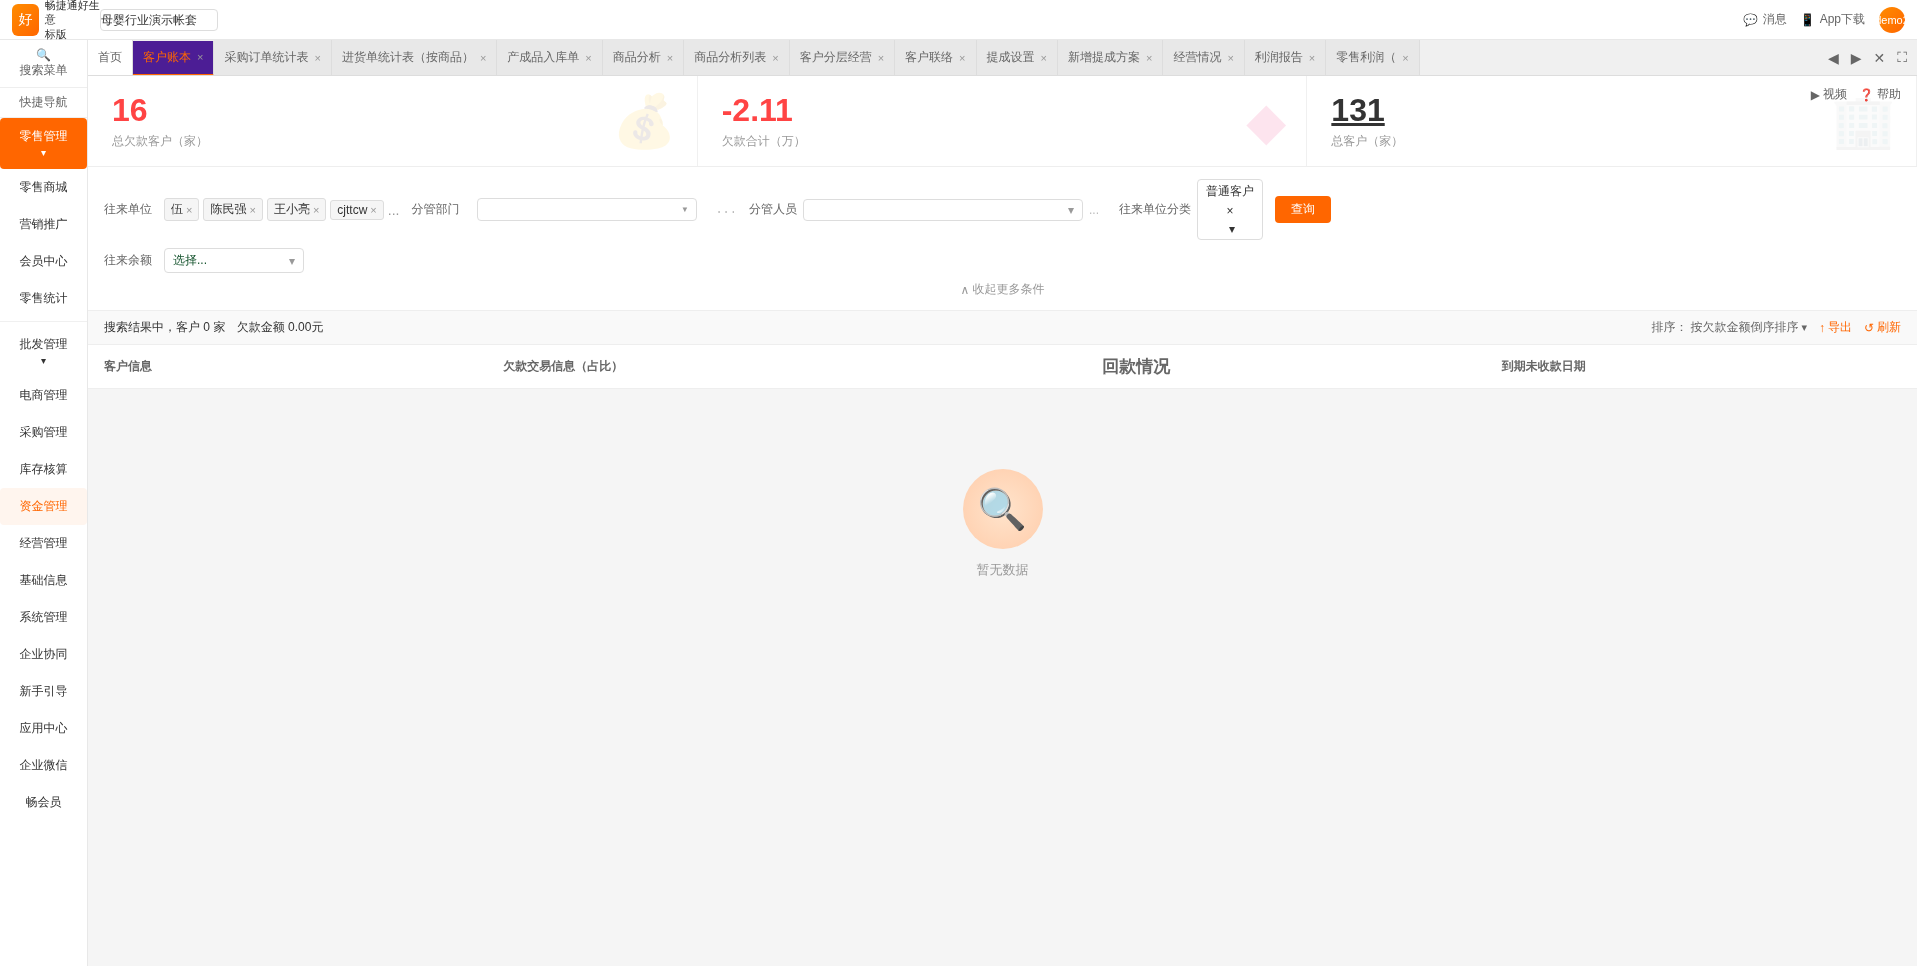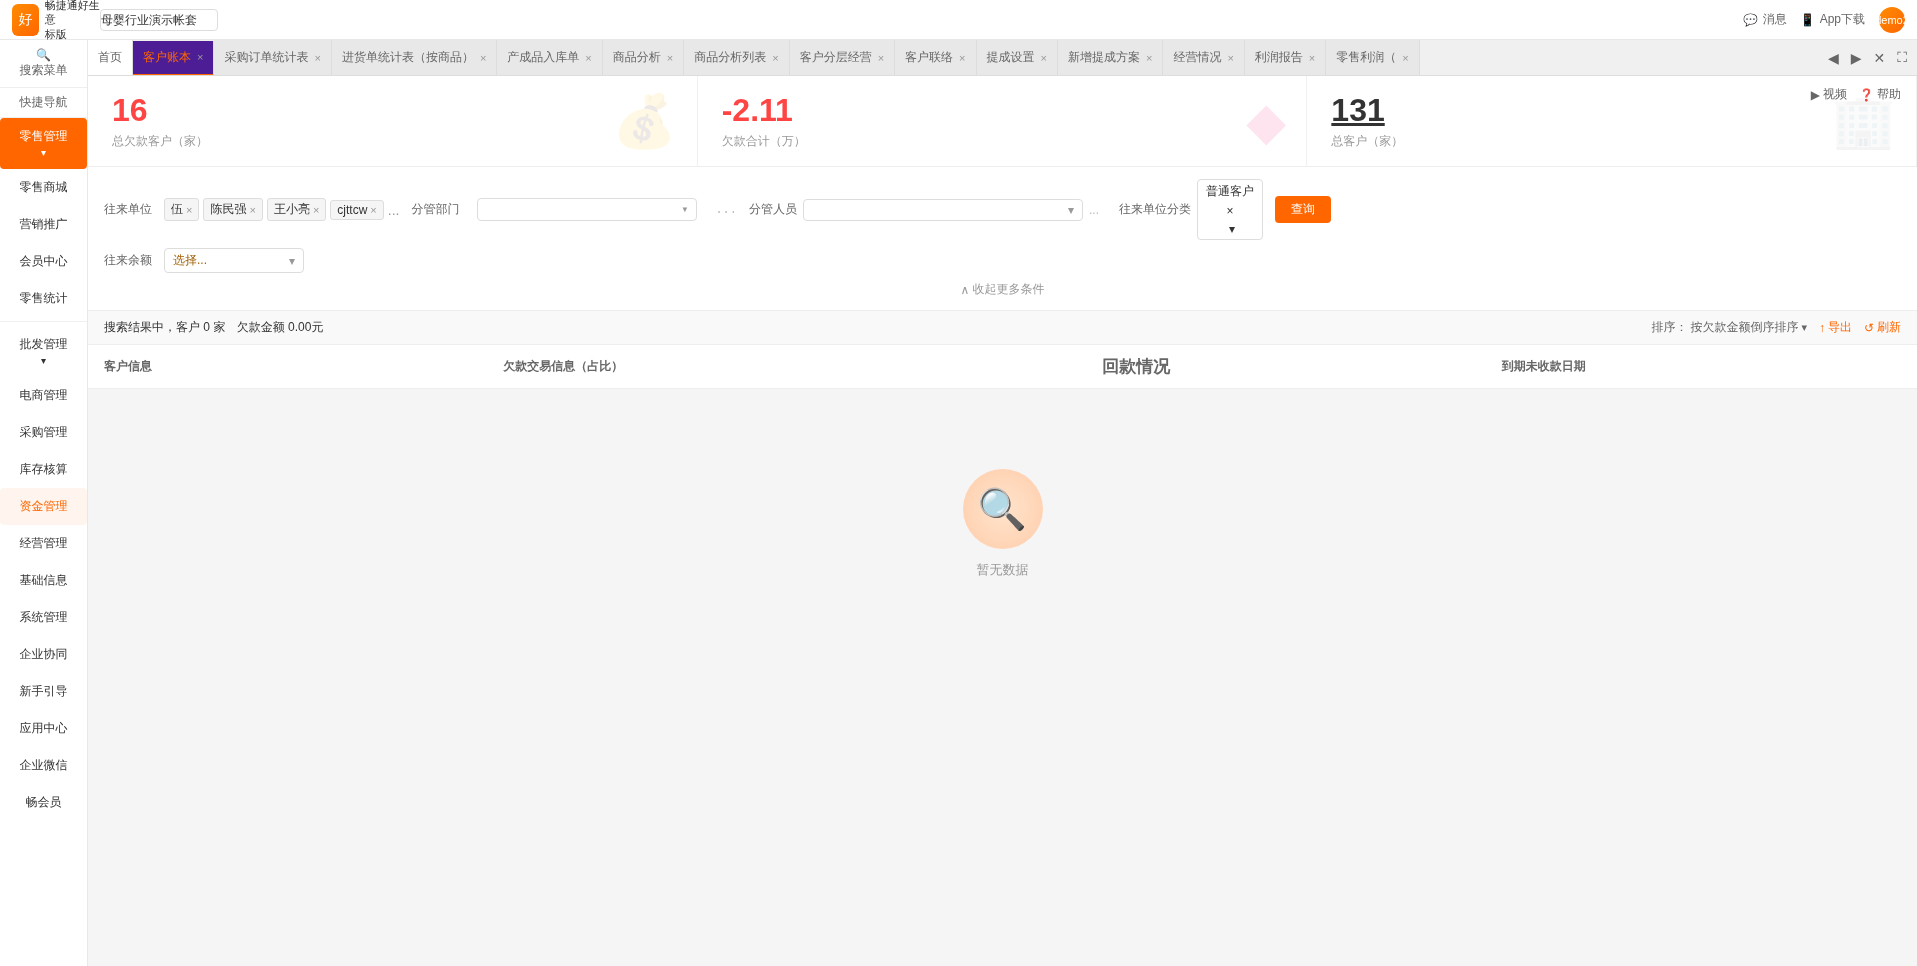--- a/index.html
+++ b/index.html
@@ -332,21 +332,21 @@
               <span class="arrow down-arrow" style="margin-left:4px;"></span>
             </div>
           </div>
 
           <button class="query-btn">查询</button>
         </div>
 
         <div class="filter-row">
           <span class="filter-label">往来余额</span>
           <div class="filter-select" style="min-width:140px;">
-            <span style="color:#a16207;">选择...</span>
+            <span style="color:#14532d;">选择...</span>
             <span class="arrow down-arrow"></span>
           </div>
         </div>
 
         <div class="collapse-btn">
           <span>∧</span>
           <span>收起更多条件</span>
         </div>
       </div>
 

